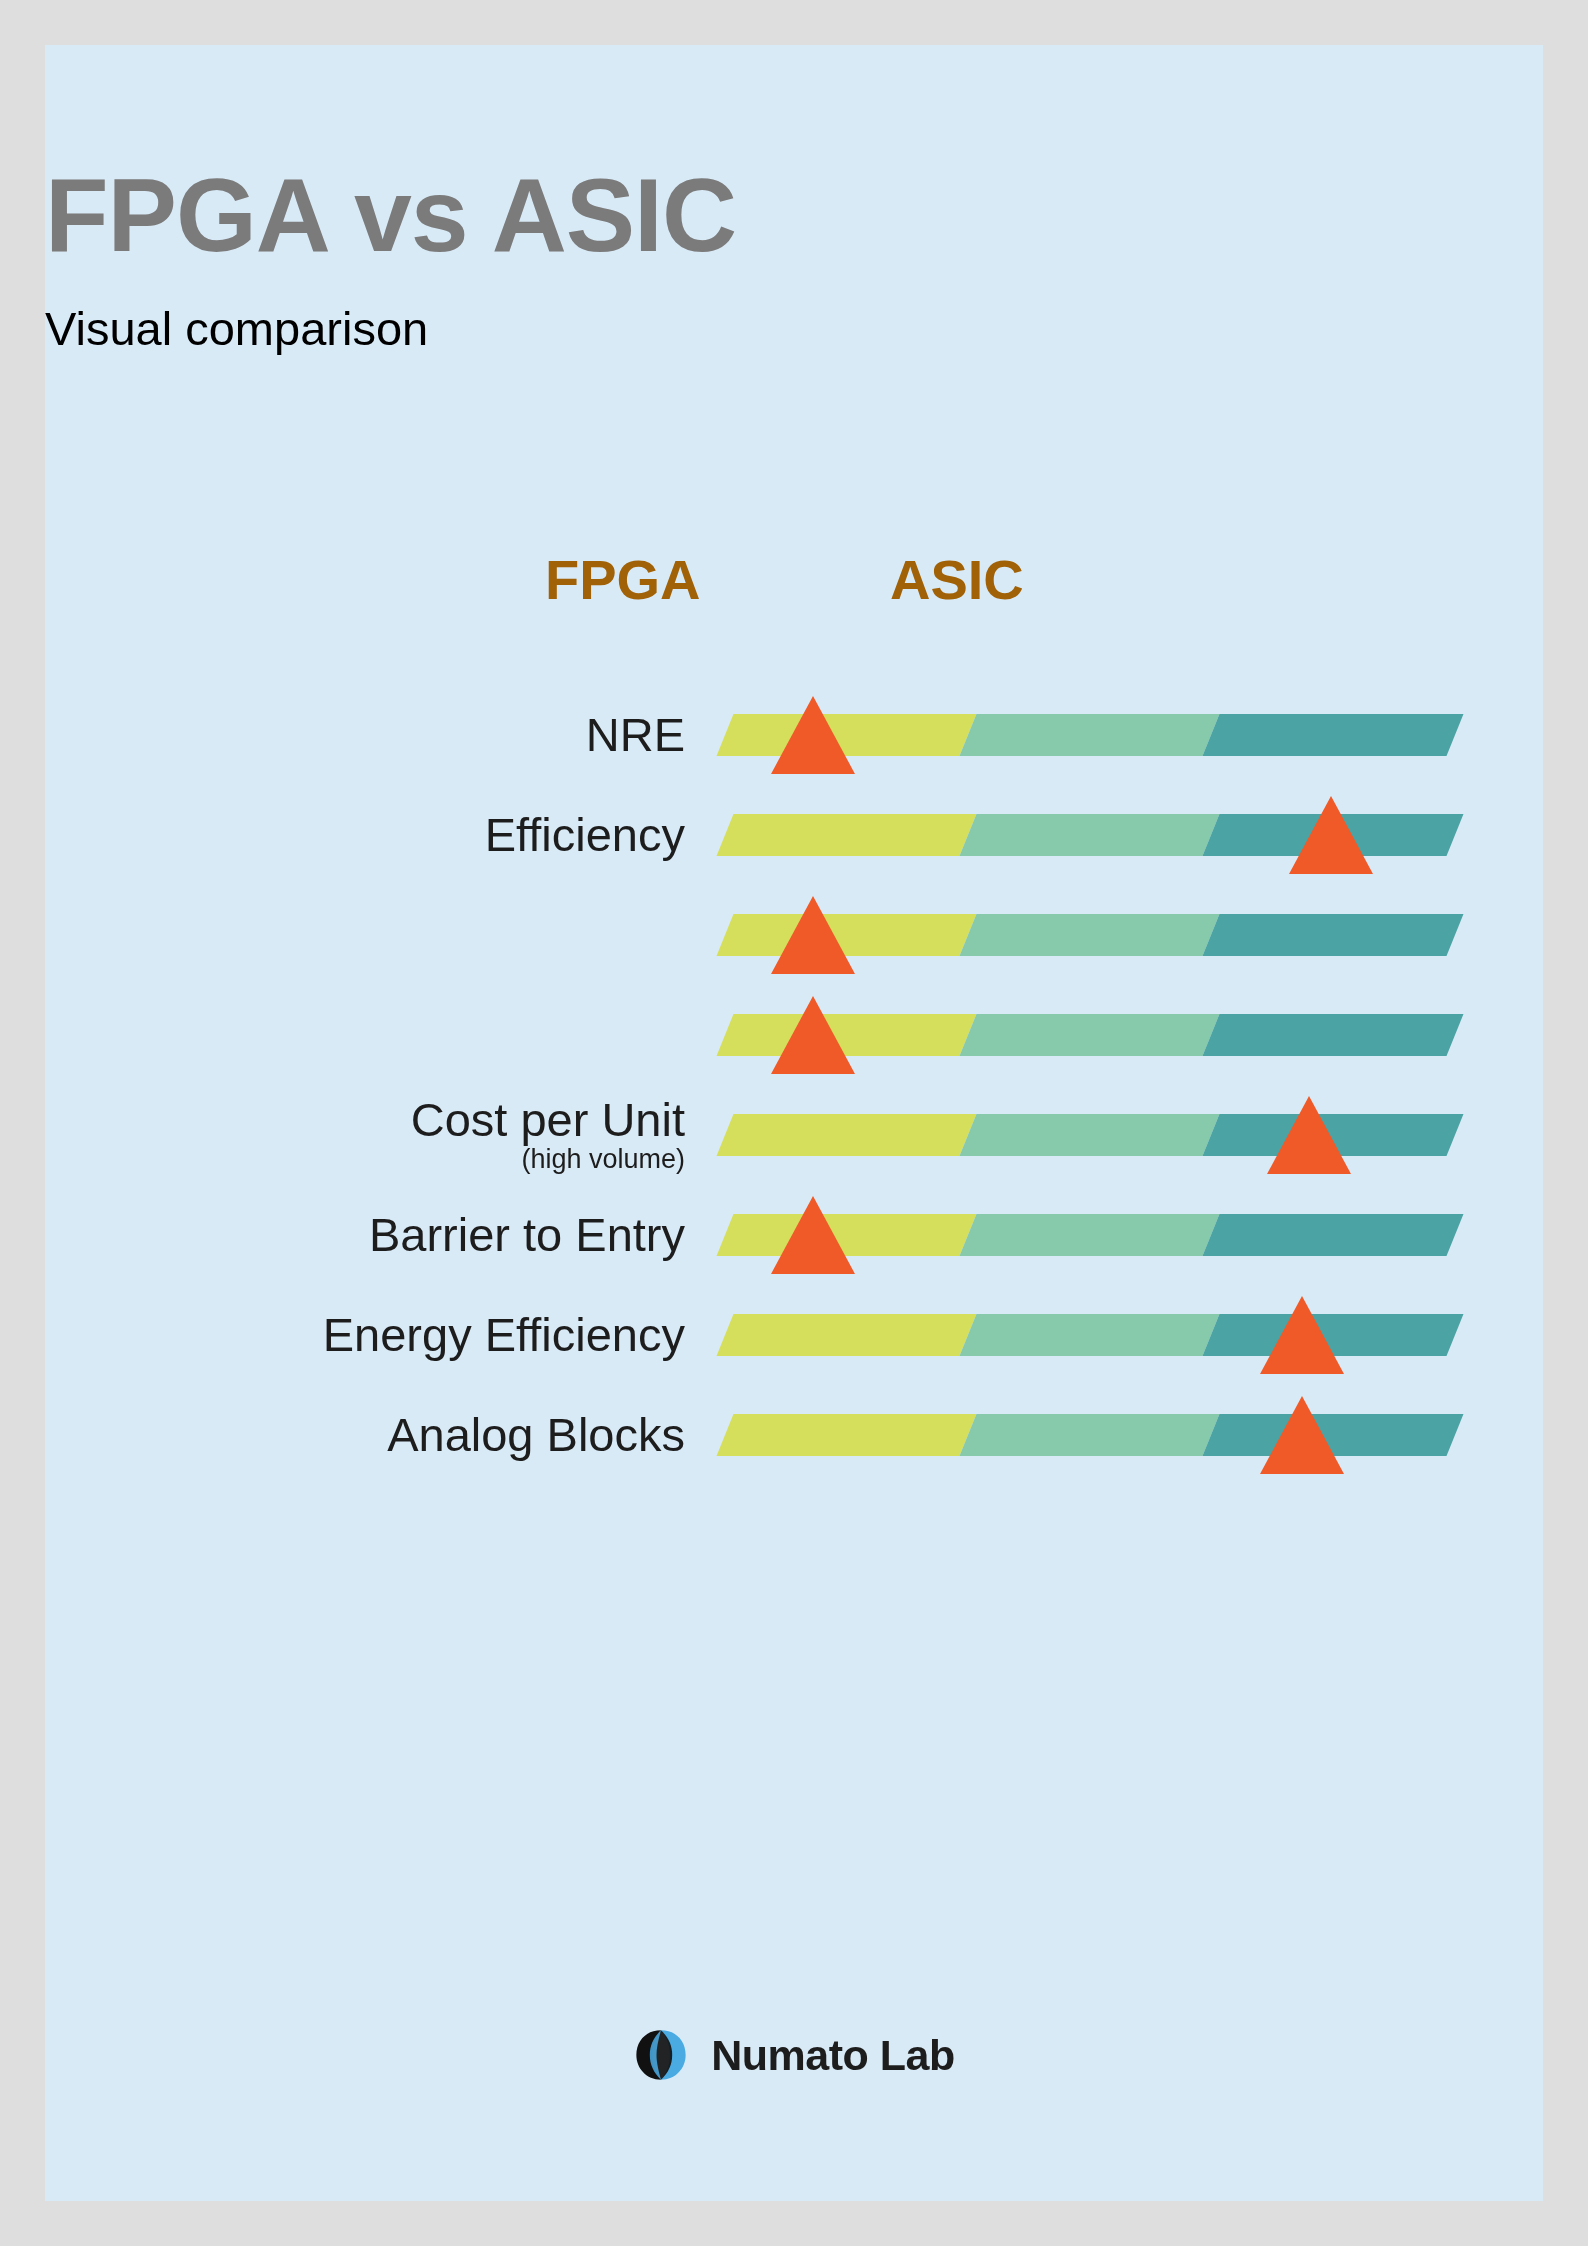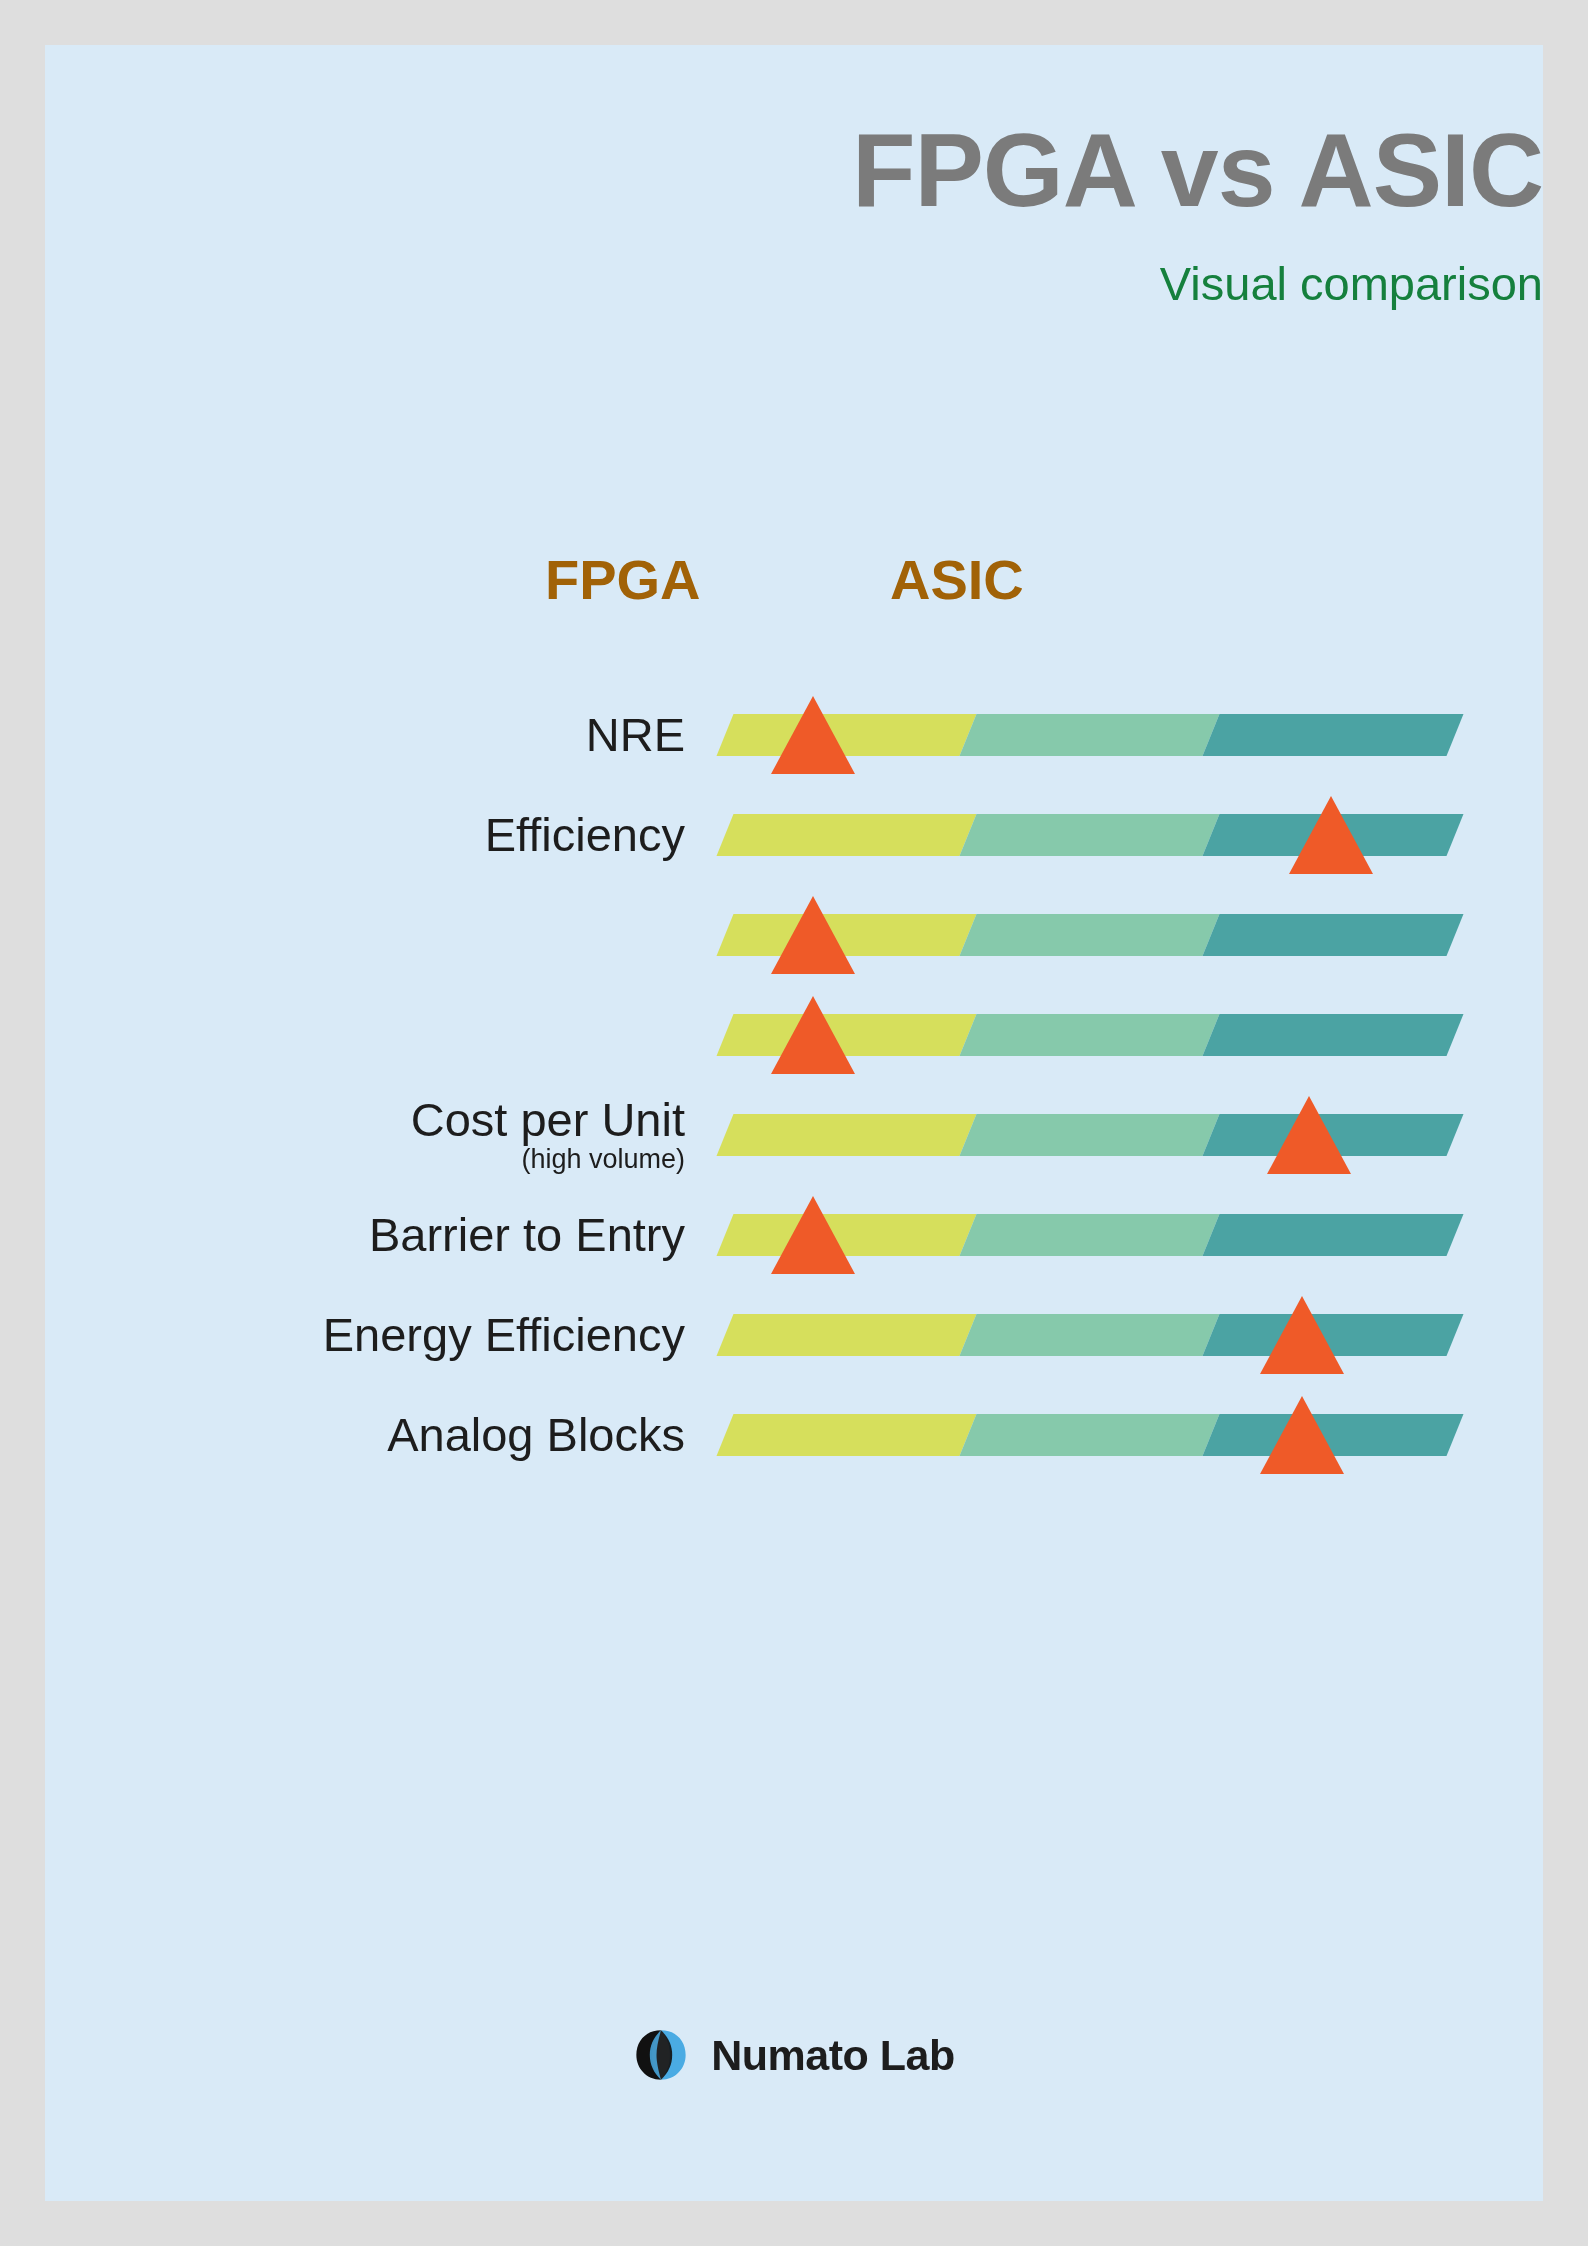--- a/index.html
+++ b/index.html
@@ -17,35 +17,35 @@
     position: absolute;
     left: 45px;
     top: 45px;
     width: 1498px;
     height: 2156px;
     background: #d9eaf7;
   }
 
   
   .header {
-    padding-top: 73px;
-    text-align: right;
+    padding-top: 118px;
+    text-align: left;
   }
   .title {
     font-size: 104px;
     font-weight: bold;
     color: #7b7b7b;
     letter-spacing: -1px;
     line-height: 1.0;
     margin: 0;
   }
   .subtitle {
     font-size: 47px;
     font-weight: 400;
-    color: #15803d;
+    color: #000000;
     margin: 38px 0 0 0;
     line-height: 1.0;
   }
 
   
   .col-headers {
     position: absolute;
     left: 0;
     top: 502px;
     width: 100%;

